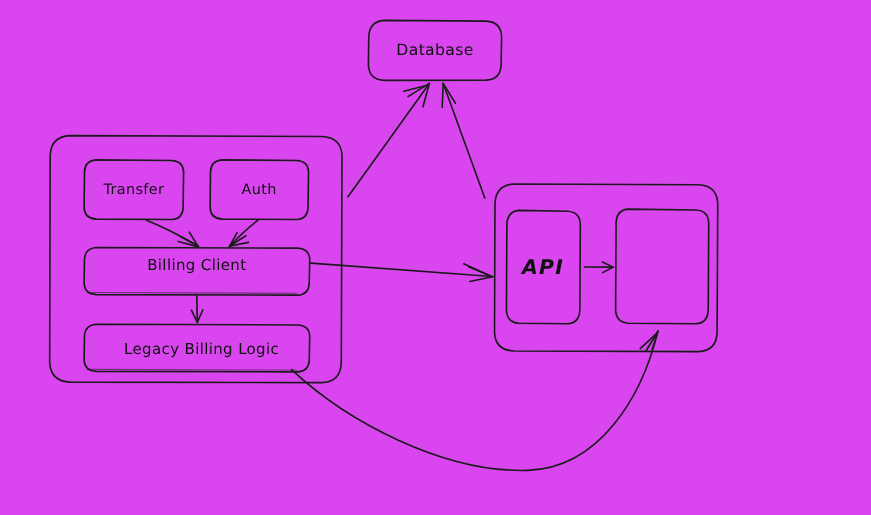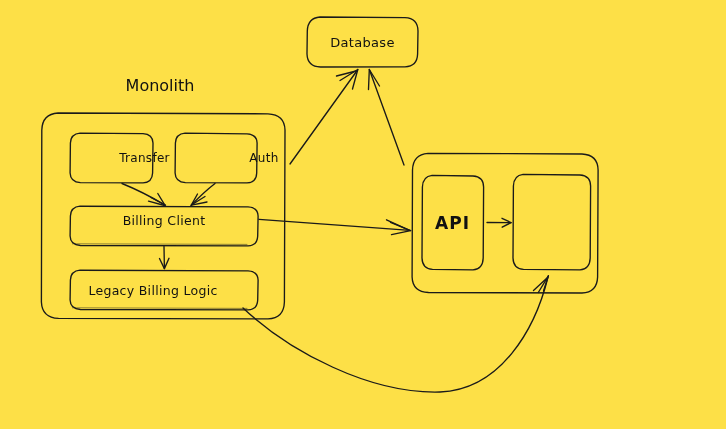--- a/index.html
+++ b/index.html
@@ -4,21 +4,21 @@
 <style>
   html, body {
     margin: 0;
     padding: 0;
     background: #ffffff;
   }
   #canvas {
     position: relative;
     width: 726px;
     height: 429px;
-    background: #fde047;
+    background: #d946ef;
     overflow: hidden;
     font-family: "DejaVu Sans", sans-serif;
   }
   svg.layer {
     position: absolute;
     left: 0;
     top: 0;
     width: 726px;
     height: 429px;
   }
@@ -35,25 +35,25 @@
     white-space: pre-line;
   }
   .free-label {
     position: absolute;
     color: #111111;
     font-family: "DejaVu Sans", sans-serif;
     text-align: center;
     white-space: pre-line;
   }
   .t-database { left: 307px; top: 17px; width: 111px; height: 50px; font-size: 13px; }
-  .t-transfer { left: 70px; top: 133px; width: 83px; height: 50px; font-size: 12px; padding-left: 33px; }
-  .t-auth { left: 175px; top: 133px; width: 82px; height: 50px; font-size: 12px; margin-left: 48px; }
+  .t-transfer { left: 70px; top: 133px; width: 83px; height: 50px; font-size: 12px; }
+  .t-auth { left: 175px; top: 133px; width: 82px; height: 50px; font-size: 12px; }
   .t-billing-client { left: 70px; top: 206px; width: 188px; height: 28px; font-size: 12.5px; }
-  .t-legacy-billing { left: 59px; top: 270px; width: 188px; height: 40px; font-size: 12.5px; }
-  .t-api { left: 422px; top: 175px; width: 61px; height: 95px; font-size: 17px; font-weight: 600; letter-spacing: 1px; }
+  .t-legacy-billing { left: 74px; top: 270px; width: 188px; height: 40px; font-size: 12.5px; }
+  .t-api { left: 422px; top: 175px; width: 61px; height: 95px; font-size: 17px; font-style: italic; font-weight: 600; letter-spacing: 1px; }
   .t-submodule { left: 513px; top: 174px; width: 77px; height: 96px; font-size: 11.5px; line-height: 16px; }
   .t-monolith { left: 105px; top: 76px; width: 110px; font-size: 16px; }
   .t-synced { left: 340px; top: 343px; width: 130px; font-size: 11.5px; line-height: 15px; }
 </style>
 </head>
 <body>
 
 <div id="canvas">
 
   <svg class="layer" viewBox="0 0 726 429">
@@ -153,15 +153,14 @@
     </g>
   </svg>
 
   <div class="node-label t-database">Database</div>
   <div class="node-label t-transfer">Transfer</div>
   <div class="node-label t-auth">Auth</div>
   <div class="node-label t-billing-client">Billing Client</div>
   <div class="node-label t-legacy-billing">Legacy Billing Logic</div>
   <div class="node-label t-api">API</div>
 
-  <div class="free-label t-monolith">Monolith</div>
 
 </div>
 
 </body></html>

